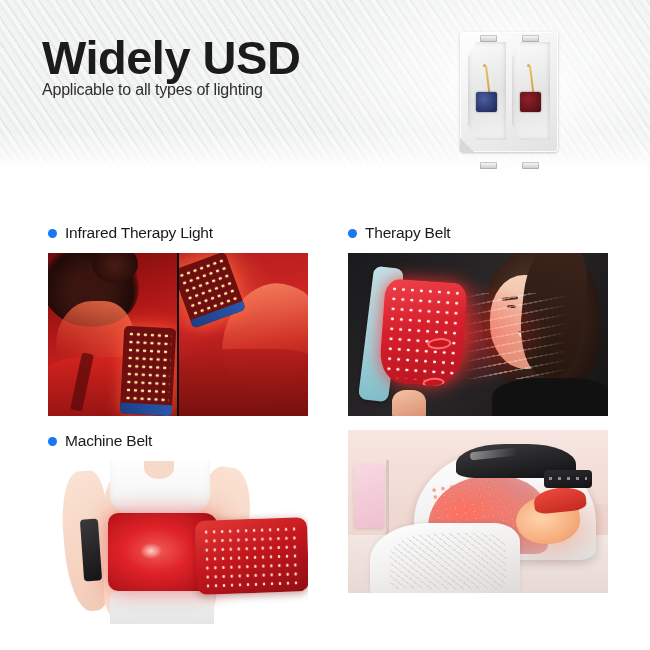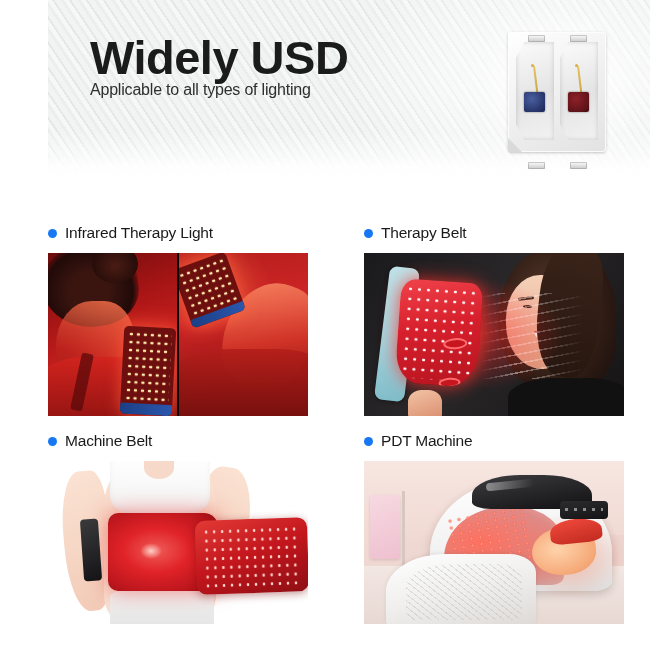--- a/index.html
+++ b/index.html
@@ -3,21 +3,21 @@
 <meta charset="utf-8">
 <style>
   * { box-sizing: border-box; margin: 0; padding: 0; }
   html, body {
     width: 650px; height: 650px;
     overflow: hidden;
     background: #ffffff;
     font-family: "Liberation Sans", sans-serif;
   }
 
-  .page { position: relative; width: 650px; height: 650px; background:#fff;padding-left:48px; }
+  .page { position: relative; width: 650px; height: 650px; background:#fff; }
 
   
   .banner {
     position: relative;
     width: 650px; height: 182px;
     overflow: hidden;
     background:
       linear-gradient(to bottom, rgba(255,255,255,0) 72%, rgba(255,255,255,0.85) 92%, #fff 100%),
       radial-gradient(ellipse 300px 180px at 78% 42%, rgba(255,255,255,0.95), rgba(255,255,255,0) 70%),
       repeating-linear-gradient(56deg,
@@ -92,21 +92,21 @@
   }
   .wire-l{ left:33px; top:44px; height:30px; transform: rotate(-7deg); }
   .wire-r{ left:77px; top:44px; height:30px; transform: rotate(-7deg); }
   .wire-dot{ position:absolute; width:3px;height:3px;border-radius:50%;background:#d8ae4c; }
   .wd-l{ left:31px; top:42px; } .wd-r{ left:75px; top:42px; }
 
   
   .grid {
     position:absolute; left:0; top:182px; width:650px; height:468px;
     padding: 40px 42px 0 48px;
-    display:grid; grid-template-columns: 260px 260px; gap: 14px 56px;
+    display:grid; grid-template-columns: 260px 260px; gap: 14px 40px;
     align-content:start;
     text-align:center;
   }
   .cell { width:260px; }
   .cell-label{ display:flex; align-items:center; gap:8px; height:22px; margin-bottom:9px; }
   .bullet{ width:9px; height:9px; border-radius:50%; background:#1877f2; flex:none; }
   .cell-label span.txt{ font-size:15.5px; color:#1a1a1a; letter-spacing:-0.2px; }
   .photo{ position:relative; width:260px; height:163px; overflow:hidden; background:#fff; }
 
   
@@ -510,24 +510,20 @@
         <div class="belt"></div>
         <div class="belt-shine"></div>
         <div class="buckle"></div>
         <div class="p4-pad">
           <div class="dotgrid-pad"></div>
         </div>
       </div>
     </div>
 
     <div class="cell">
-      <div class="cell-label">
-        <span class="bullet"></span>
-        <span class="txt">PDT Machine</span>
-      </div>
       <div class="photo p4">
         <div class="wall"></div>
         <div class="box"></div>
         <div class="stand"></div>
         <div class="bed"></div>
         <div class="dome"></div>
         <div class="inner"></div>
         <div class="led-rows"></div>
         <div class="glow"></div>
         <div class="head"></div>

